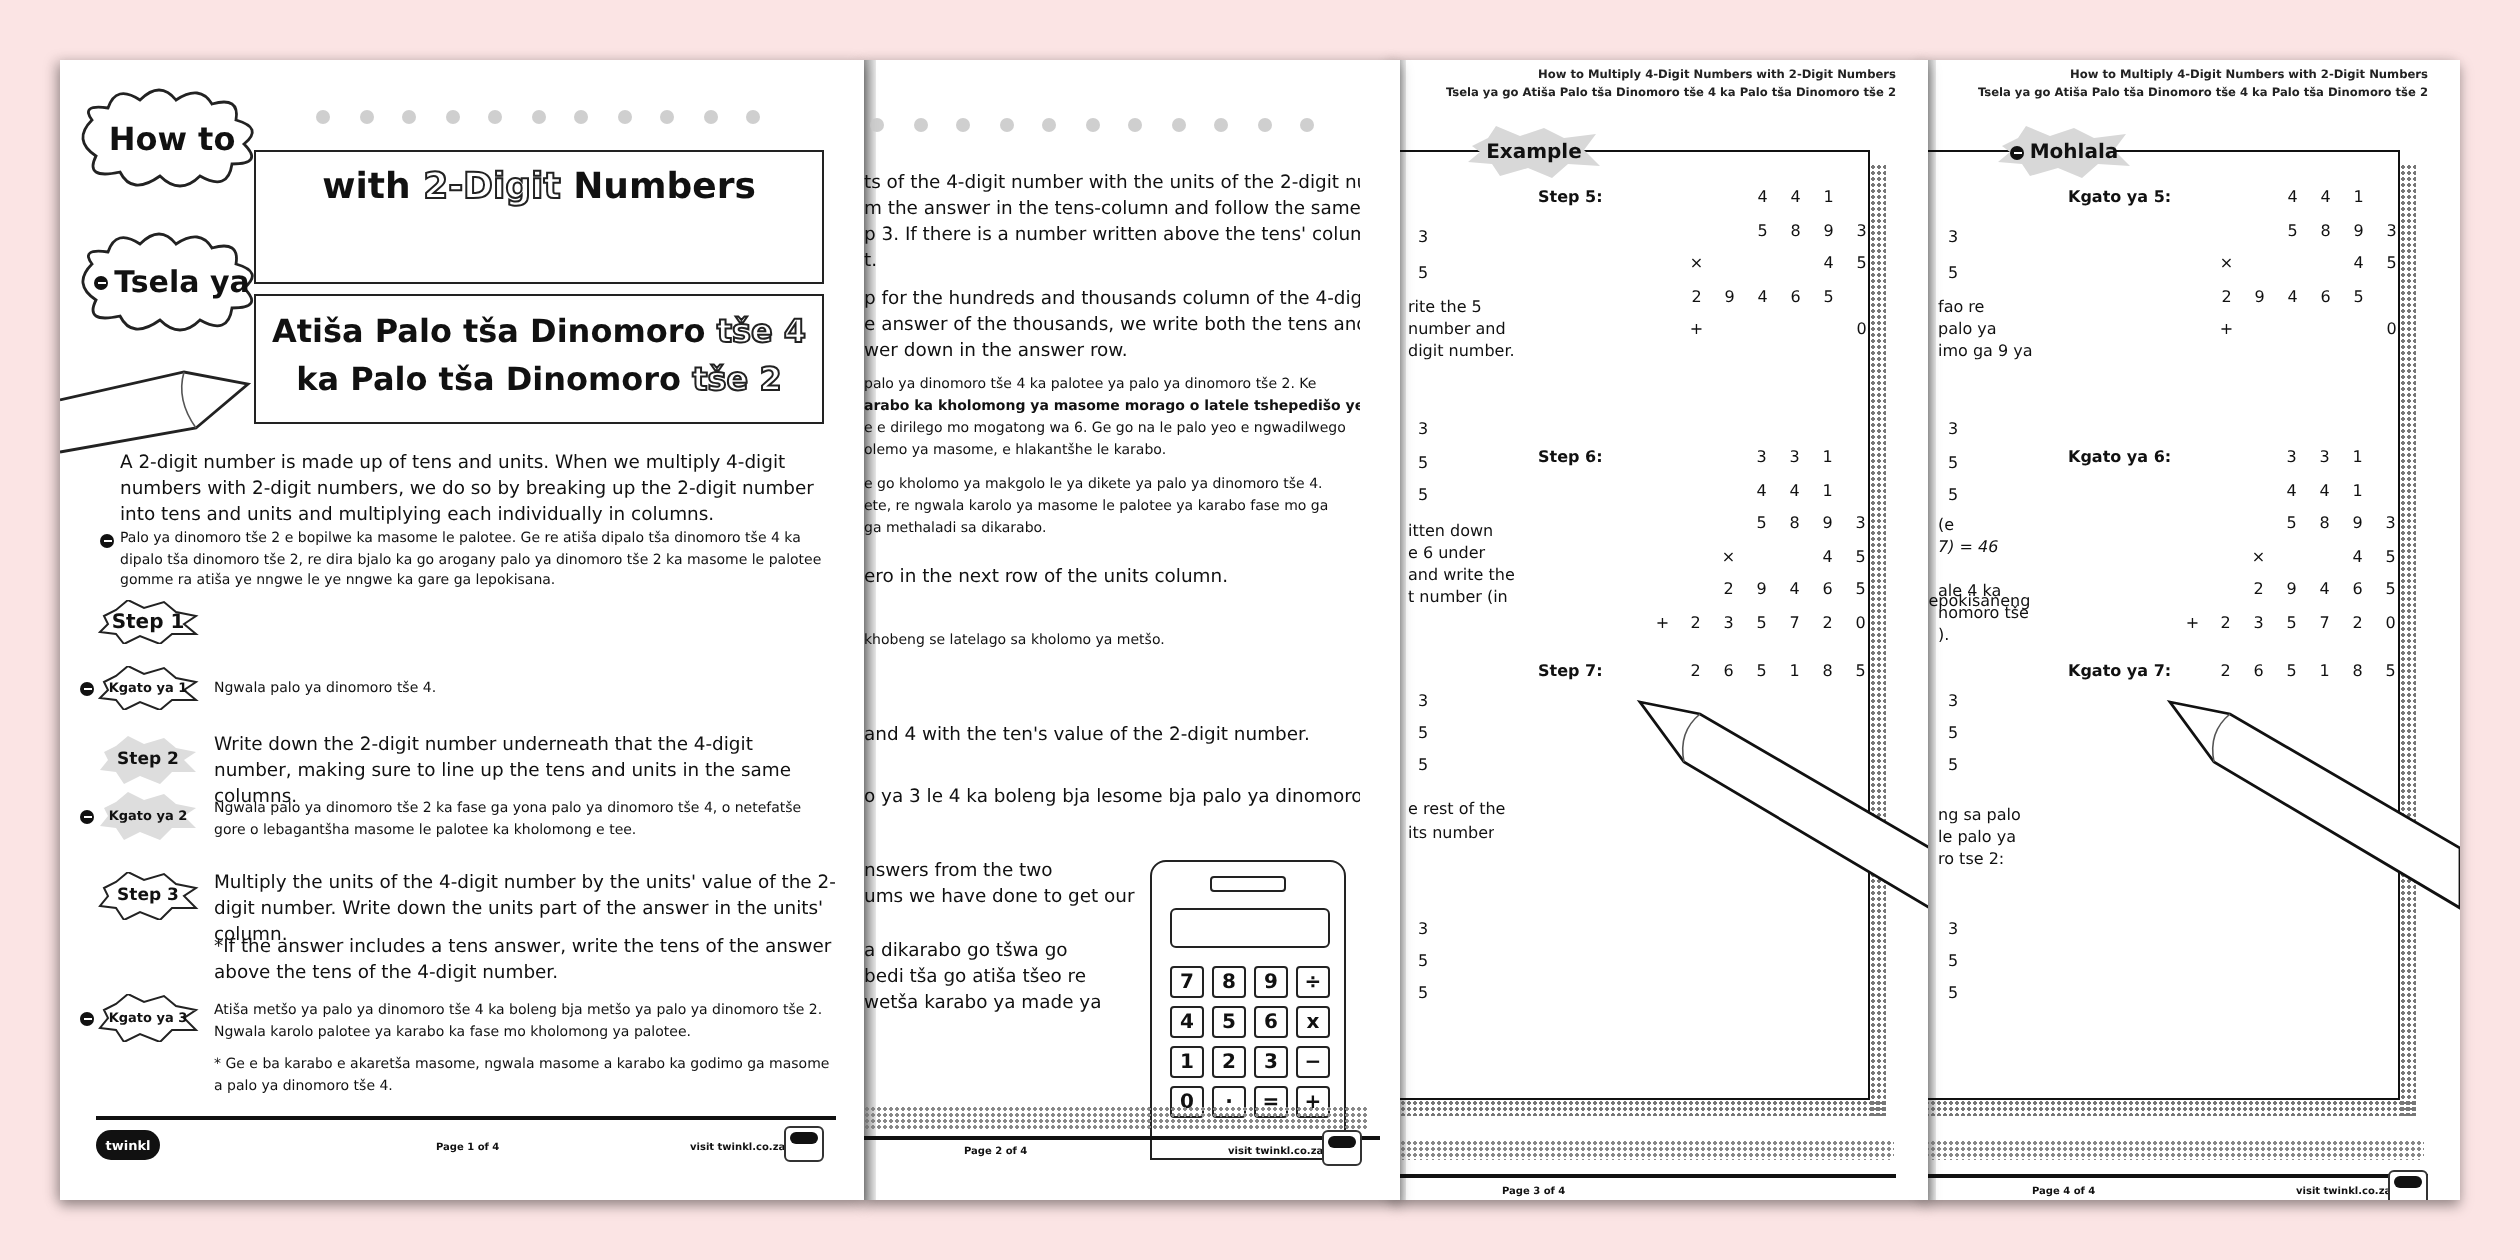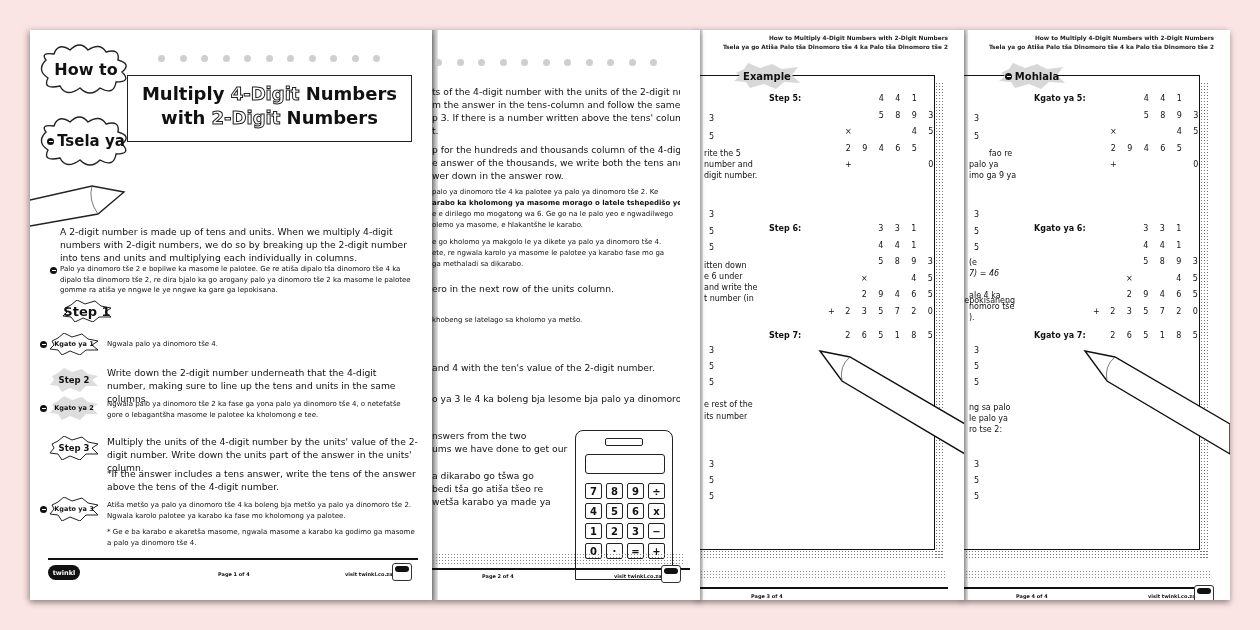--- a/index.html
+++ b/index.html
@@ -155,35 +155,38 @@
     <svg width="100" height="58" viewBox="0 0 100 58">
       <path d="M10 20 Q4 12 18 14 Q22 2 34 10 Q44 0 52 10 Q64 2 70 12 Q84 8 82 20 Q96 24 86 32 Q96 42 80 42 Q78 56 64 48 Q54 58 44 48 Q30 58 24 46 Q6 50 12 38 Q0 30 10 20 Z" fill="#fff" stroke="#222" stroke-width="1.4"></path>
     </svg>
     <span class="lbl" style="display:flex;align-items:center;gap:3px;">
       <span class="sotho-dot" style="position:relative;"></span>
       <span>Tsela ya</span>
     </span>
   </div>
 
   <div class="title-box" style="top:45px; height:67px;">
-    <div><span>Multiply </span><span class="outline-word">4-Digit</span><span> Numbers</span></div>
     <div><span>with </span><span class="outline-word">2-Digit</span><span> Numbers</span></div>
   </div>
 
+  <div class="title-box" style="top:117px; height:65px; font-size:16px;">
+    <div><span>Atiša Palo tša Dinomoro </span><span class="outline-word">tše 4</span></div>
+    <div><span>ka Palo tša Dinomoro </span><span class="outline-word">tše 2</span></div>
+  </div>
 
   <svg class="pencil" style="left:0; top:148px;" width="100" height="50" viewBox="0 0 100 50">
     <path d="M0 22 L62 8 L94 14 L68 36 L0 48" fill="#fff" stroke="#222" stroke-width="1.4"></path>
     <path d="M62 8 Q58 22 68 36" fill="none" stroke="#555" stroke-width="0.8"></path>
   </svg>
 
   <div class="p1-text" style="top:195px;">A 2-digit number is made up of tens and units. When we multiply 4-digit numbers with 2-digit numbers, we do so by breaking up the 2-digit number into tens and units and multiplying each individually in columns.</div>
   <div class="sotho-dot" style="left:20px; top:237px;"></div>
   <div class="p1-small" style="top:234px;">Palo ya dinomoro tše 2 e bopilwe ka masome le palotee. Ge re atiša dipalo tša dinomoro tše 4 ka dipalo tša dinomoro tše 2, re dira bjalo ka go arogany palo ya dinomoro tše 2 ka masome le palotee gomme ra atiša ye nngwe le ye nngwe ka gare ga lepokisana.</div>
 
-  <div class="burst" style="left:31px; top:270px; width:52px; height:22px; font-size:13px;">
+  <div class="burst" style="left:18px; top:270px; width:52px; height:22px; font-size:10px;">
     <svg width="52" height="22" viewBox="0 0 52 22">
         <path d="M4 8 L10 5 L16 0 L24 4 L34 1 L40 6 L50 8 L44 12 L50 17 L38 17 L32 22 L22 18 L14 22 L10 17 L2 16 L6 12 Z" fill="#fff" stroke="#222" stroke-width="1"></path>
       </svg>
     <span class="lbl">Step 1</span>
   </div>
 
   <div class="sotho-dot" style="left:10px; top:311px;"></div>
   <div class="burst" style="left:18px; top:303px; width:52px; height:22px; font-size:6.5px;">
     <svg width="52" height="22" viewBox="0 0 52 22">
         <path d="M4 8 L10 5 L16 0 L24 4 L34 1 L40 6 L50 8 L44 12 L50 17 L38 17 L32 22 L22 18 L14 22 L10 17 L2 16 L6 12 Z" fill="#fff" stroke="#222" stroke-width="1"></path>
@@ -487,21 +490,21 @@
         <path d="M4 10 L12 6 L16 0 L28 5 L40 1 L50 6 L66 4 L60 12 L68 20 L52 19 L44 26 L32 21 L18 25 L14 19 L2 18 L8 13 Z" fill="#d8d8d8"></path>
       </svg>
     <span class="lbl">
       <span class="sotho-dot" style="position:relative;"></span>
       <span>Mohlala</span>
     </span>
   </div>
   <div id="p4-edge">
       <div class="edge-text" style="top: 83px; left: 12px;">3</div>
       <div class="edge-text" style="top: 101px; left: 12px;">5</div>
-      <div class="edge-text" style="top: 118px; left: 7px; margin-left: 20px;">fao re</div>
+      <div class="edge-text" style="top: 118px; left: 7px;">fao re</div>
       <div class="edge-text" style="top: 129px; left: 7px;">palo ya</div>
       <div class="edge-text" style="top: 140px; left: 7px;">imo ga 9 ya</div>
       <div class="edge-text" style="top: 179px; left: 12px;">3</div>
       <div class="edge-text" style="top: 196px; left: 12px;">5</div>
       <div class="edge-text" style="top: 212px; left: 12px;">5</div>
       <div class="edge-text" style="top: 227px; left: 7px;">(e</div>
       <div class="edge-text" style="top: 238px; left: 7px; font-style: italic;">7) = 46</div>
       <div class="edge-text" style="top: 249px; left: 0; margin-top: 16px;">lepokisaneng</div>
       <div class="edge-text" style="top: 260px; left: 7px;">ale 4 ka</div>
       <div class="edge-text" style="top: 271px; left: 7px;">nomoro tše</div>

